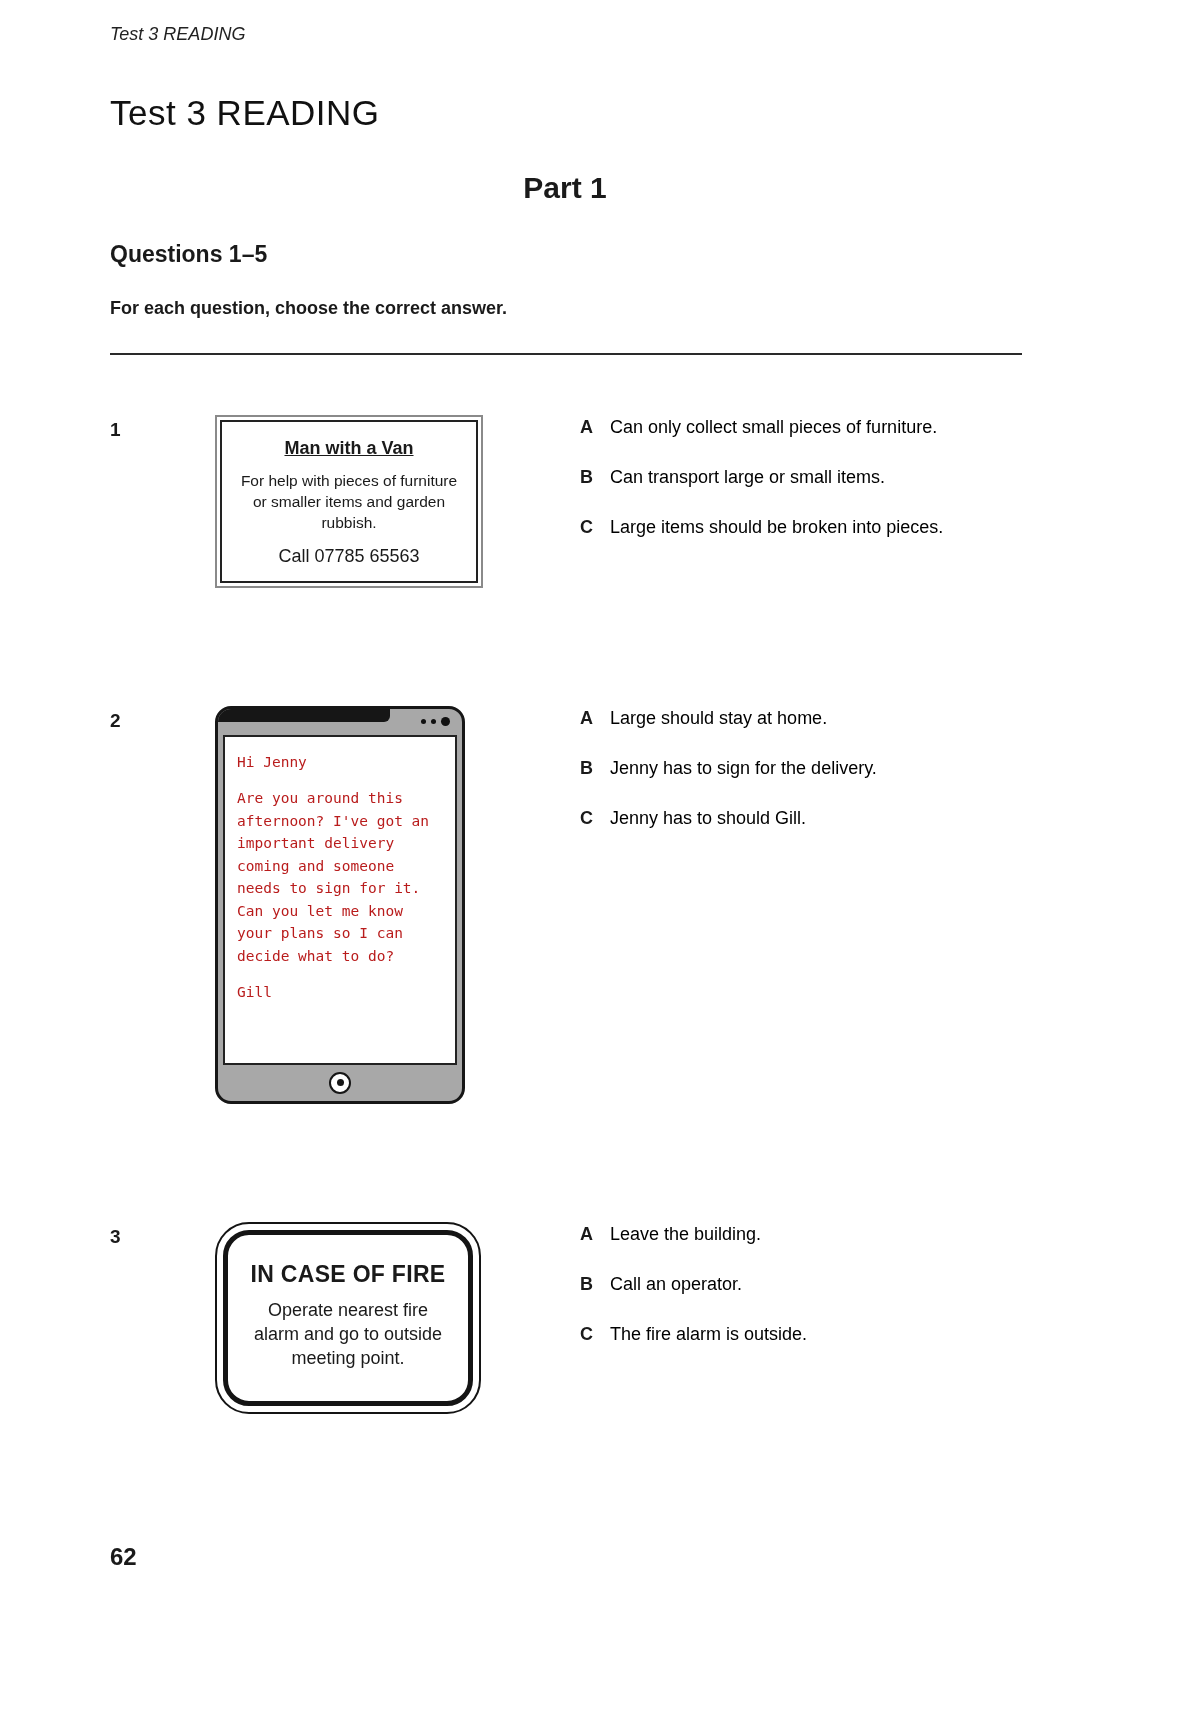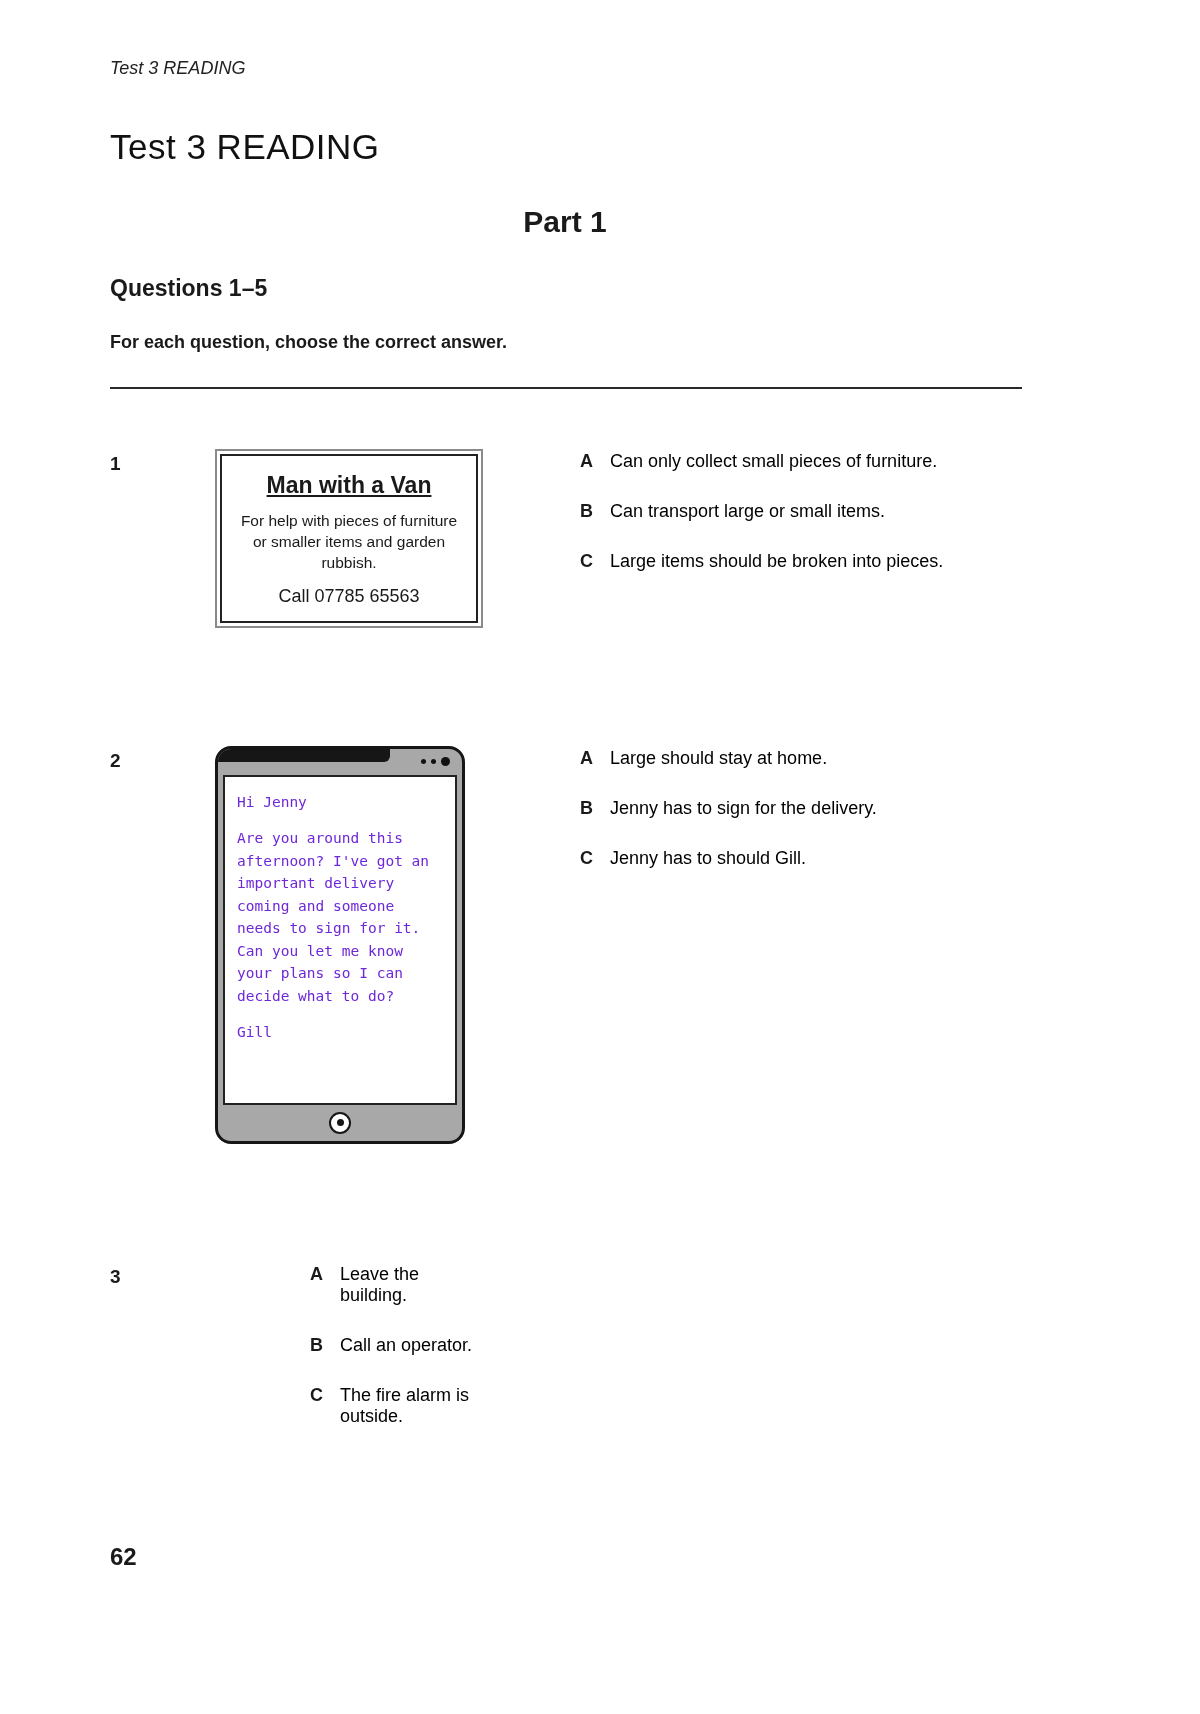--- a/index.html
+++ b/index.html
@@ -7,21 +7,21 @@
   body {
     width: 1200px;
     height: 1714px;
     position: relative;
     font-family: "Liberation Sans", sans-serif;
     color: #1a1a1a;
   }
   .page {
     position: absolute;
     inset: 0;
-    padding: 58px 90px 0 110px;
+    padding: 24px 90px 0 110px;
   }
   .running-header {
     font-style: italic;
     font-size: 18px;
     color: #222;
   }
   .title {
     margin-top: 48px;
     font-size: 35px;
     font-weight: normal;
@@ -84,21 +84,21 @@
     border: 2px solid #8a8a8a;
     padding: 3px;
     background: #fff;
   }
   .sign-van-inner {
     border: 2px solid #222;
     padding: 16px 10px 14px 10px;
     text-align: center;
   }
   .van-title {
-    font-size: 23px;
+    font-size: 18px;
     font-weight: bold;
     text-decoration: underline;
     margin-bottom: 12px;
   }
   .van-body {
     font-size: 15.5px;
     line-height: 1.35;
     margin: 0 6px 12px 6px;
   }
   .van-call { font-size: 18px; }
@@ -138,21 +138,21 @@
   .dot-s { width: 5px; height: 5px; }
   .dot-l { width: 9px; height: 9px; }
   .phone-screen {
     margin: 0 5px;
     background: #ffffff;
     border: 2px solid #222;
     padding: 14px 10px 16px 12px;
     font-family: "DejaVu Sans Mono", monospace;
     font-size: 14.5px;
     line-height: 1.55;
-    color: #6d28d9;
+    color: #b91c1c;
     min-height: 330px;
   }
   .msg-greeting { margin-bottom: 14px; }
   .msg-body { margin-bottom: 14px; }
   .phone-bottom {
     height: 36px;
     display: flex;
     align-items: center;
     justify-content: center;
   }
@@ -284,20 +284,26 @@
       <div class="option">
         <span class="letter">C</span>
         <span class="text">Jenny has to should Gill.</span>
       </div>
     </div>
   </section>
 
   <section class="question q3">
     <div class="qnum">3</div>
 
+    <div class="sign-fire">
+      <div class="sign-fire-inner">
+        <div class="fire-title">IN CASE OF FIRE</div>
+        <div class="fire-body">Operate nearest fire alarm and go to outside meeting point.</div>
+      </div>
+    </div>
 
     <div class="options">
       <div class="option">
         <span class="letter">A</span>
         <span class="text">Leave the building.</span>
       </div>
       <div class="option">
         <span class="letter">B</span>
         <span class="text">Call an operator.</span>
       </div>

